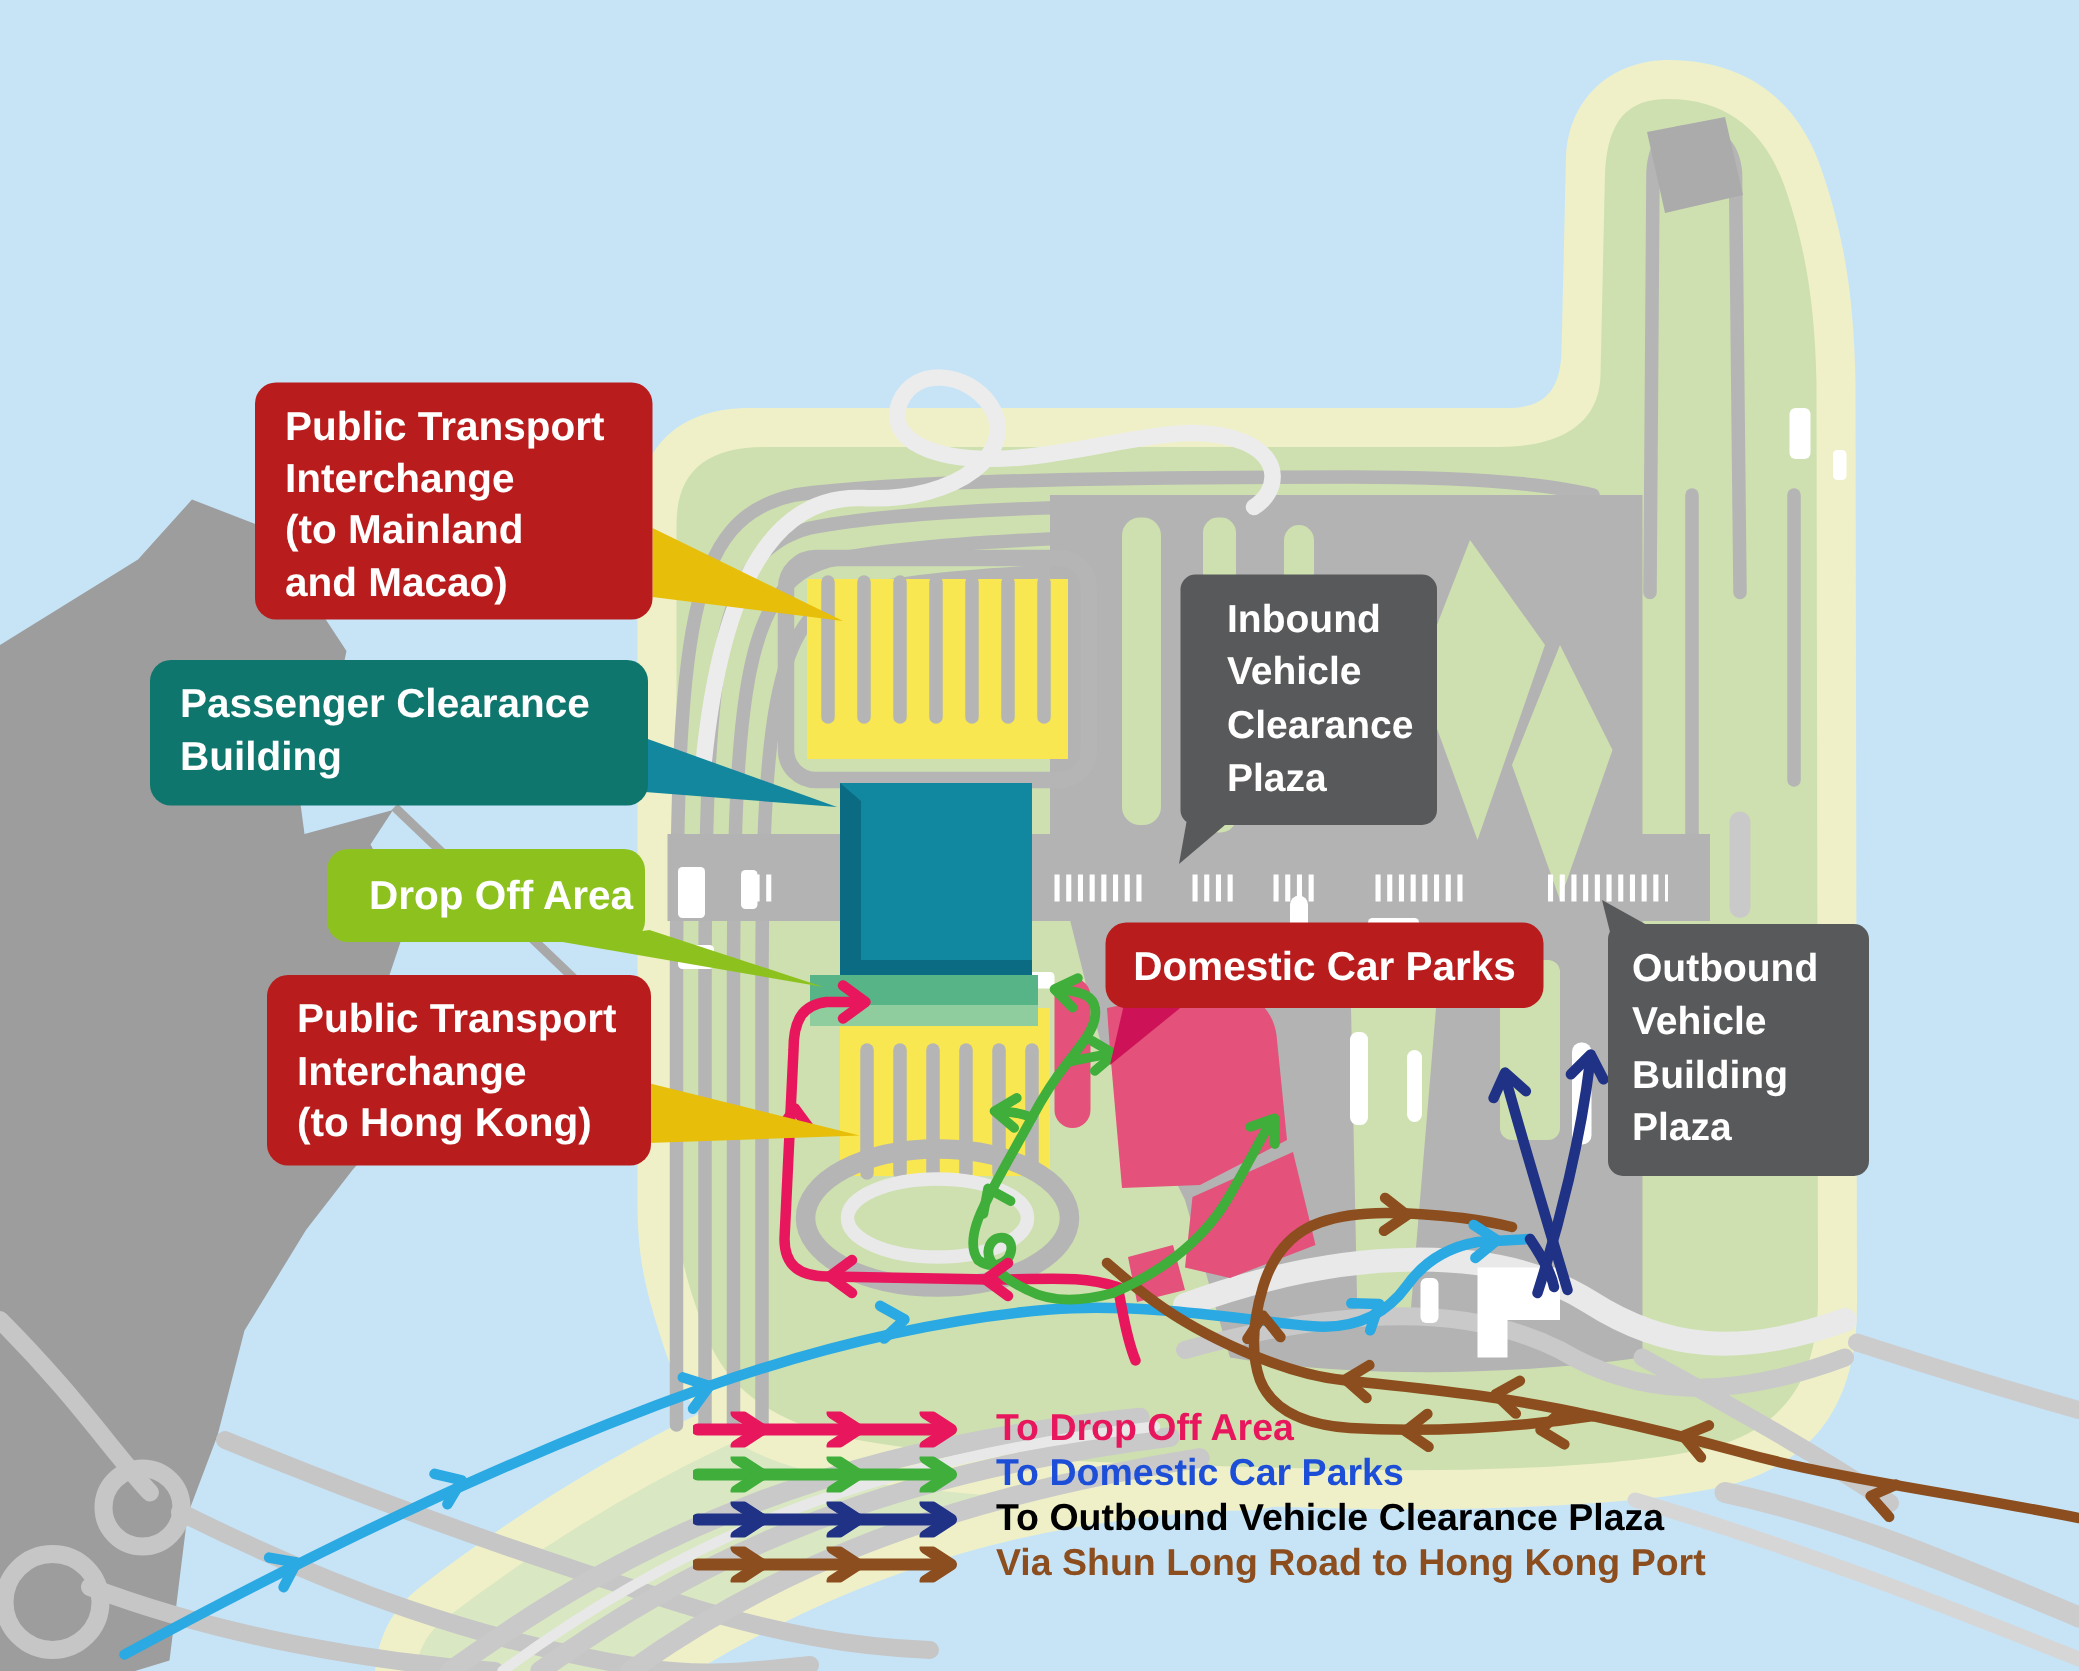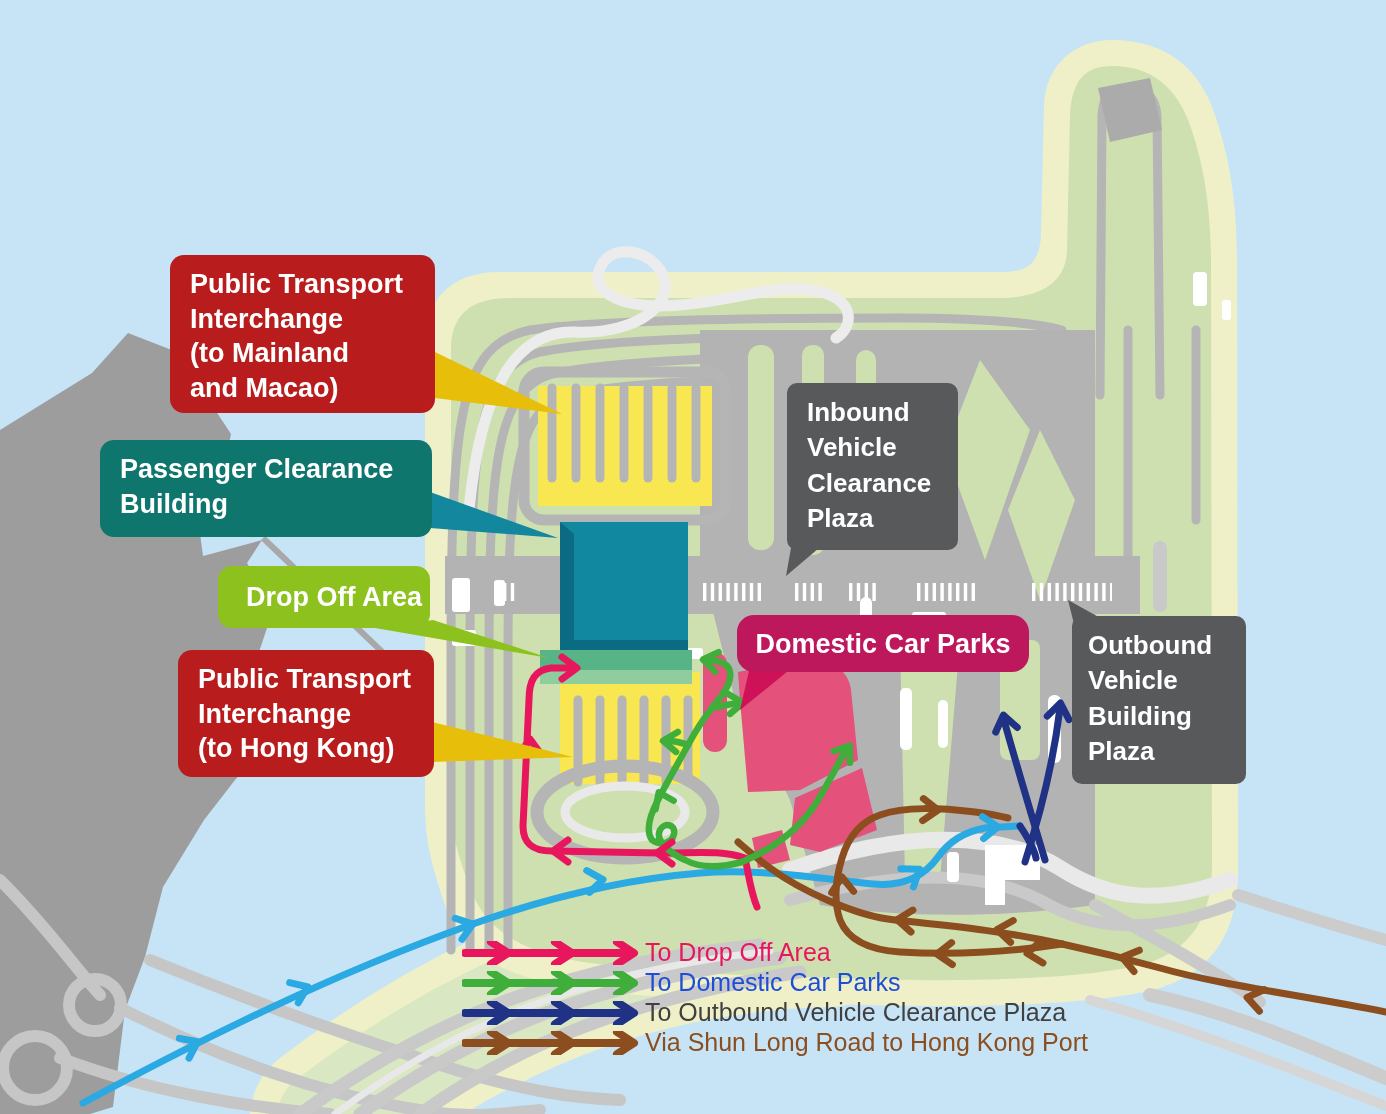--- a/index.html
+++ b/index.html
@@ -4,26 +4,26 @@
 <style>
   html,body{margin:0;padding:0;background:#C7E4F7;}
   #stage{position:relative;width:1386px;height:1114px;overflow:hidden;
          font-family:"Liberation Sans","DejaVu Sans",sans-serif;}
   #map-svg{position:absolute;left:0;top:0;}
   .callout{position:absolute;color:#fff;font-weight:bold;border-radius:14px;
            box-sizing:border-box;white-space:pre-line;line-height:1.28;}
   .callout.yellow{background:#b91c1c;}
   .callout.teal{background:#0f766e;}
   .callout.green{background:#8DC21E;}
-  .callout.pink{background:#be185d;border-radius:17px;}
+  .callout.pink{background:#b91c1c;}
   .callout.gray{background:#58595B;border-radius:10px;}
   .legend{position:absolute;left:462px;top:941px;display:flex;flex-direction:column;gap:7px;}
   .legend-row{display:flex;align-items:center;height:23px;}
   .legend-row svg{display:block;}
-  .legend-label{margin-left:5px;font-size:25px;font-weight:normal;white-space:nowrap;}
+  .legend-label{margin-left:24px;font-size:25px;font-weight:bold;white-space:nowrap;}
 </style>
 </head>
 <body>
 
 <div id="stage">
 
 <svg id="map-svg" width="1386" height="1114" viewBox="0 0 1386 1114">
 
   <rect x="0" y="0" width="1386" height="1114" fill="#C7E4F7"></rect>
 
@@ -266,21 +266,21 @@
 
 <div class="callout teal" style="left:100px;top:440px;width:332px;height:97px;padding:12px 20px;font-size:27px;">Passenger Clearance
 Building</div>
 
 <div class="callout green" style="left:218px;top:566px;width:212px;height:62px;padding:14px 0 0 28px;font-size:27px;">Drop Off Area</div>
 
 <div class="callout yellow" style="left:178px;top:650px;width:256px;height:127px;padding:12px 20px;font-size:27px;">Public Transport
 Interchange
 (to Hong Kong)</div>
 
-<div class="callout gray" style="left:787px;top:383px;width:171px;height:167px;padding:12px 20px;font-size:26px;line-height:1.36;">Inbound
+<div class="callout gray" style="left:787px;top:383px;width:171px;height:167px;padding:12px 31px;font-size:26px;line-height:1.36;">Inbound
 Vehicle
 Clearance
 Plaza</div>
 
 <div class="callout pink" style="left:737px;top:615px;width:292px;height:57px;padding:12px 0 0 0;font-size:27px;text-align:center;">Domestic Car Parks</div>
 
 <div class="callout gray" style="left:1072px;top:616px;width:174px;height:168px;padding:12px 16px;font-size:26px;line-height:1.36;">Outbound
 Vehicle
 Building
 Plaza</div>
@@ -310,21 +310,21 @@
   </div>
   <div class="legend-row">
     <svg width="178" height="24" viewBox="0 0 178 24">
       <g stroke="#1F3285" stroke-width="8" fill="none" stroke-linecap="round" stroke-linejoin="round">
         <line x1="3" y1="12" x2="170" y2="12"></line>
         <path d="M-15,-11 L2,0 L-15,11" transform="translate(44,12)"></path>
         <path d="M-15,-11 L2,0 L-15,11" transform="translate(108,12)"></path>
         <path d="M-15,-11 L2,0 L-15,11" transform="translate(170,12)"></path>
       </g>
     </svg>
-    <span class="legend-label" style="color:#404040">To Outbound Vehicle Clearance Plaza</span>
+    <span class="legend-label" style="color:#000000">To Outbound Vehicle Clearance Plaza</span>
   </div>
   <div class="legend-row">
     <svg width="178" height="24" viewBox="0 0 178 24">
       <g stroke="#8C4E1E" stroke-width="8" fill="none" stroke-linecap="round" stroke-linejoin="round">
         <line x1="3" y1="12" x2="170" y2="12"></line>
         <path d="M-15,-11 L2,0 L-15,11" transform="translate(44,12)"></path>
         <path d="M-15,-11 L2,0 L-15,11" transform="translate(108,12)"></path>
         <path d="M-15,-11 L2,0 L-15,11" transform="translate(170,12)"></path>
       </g>
     </svg>

